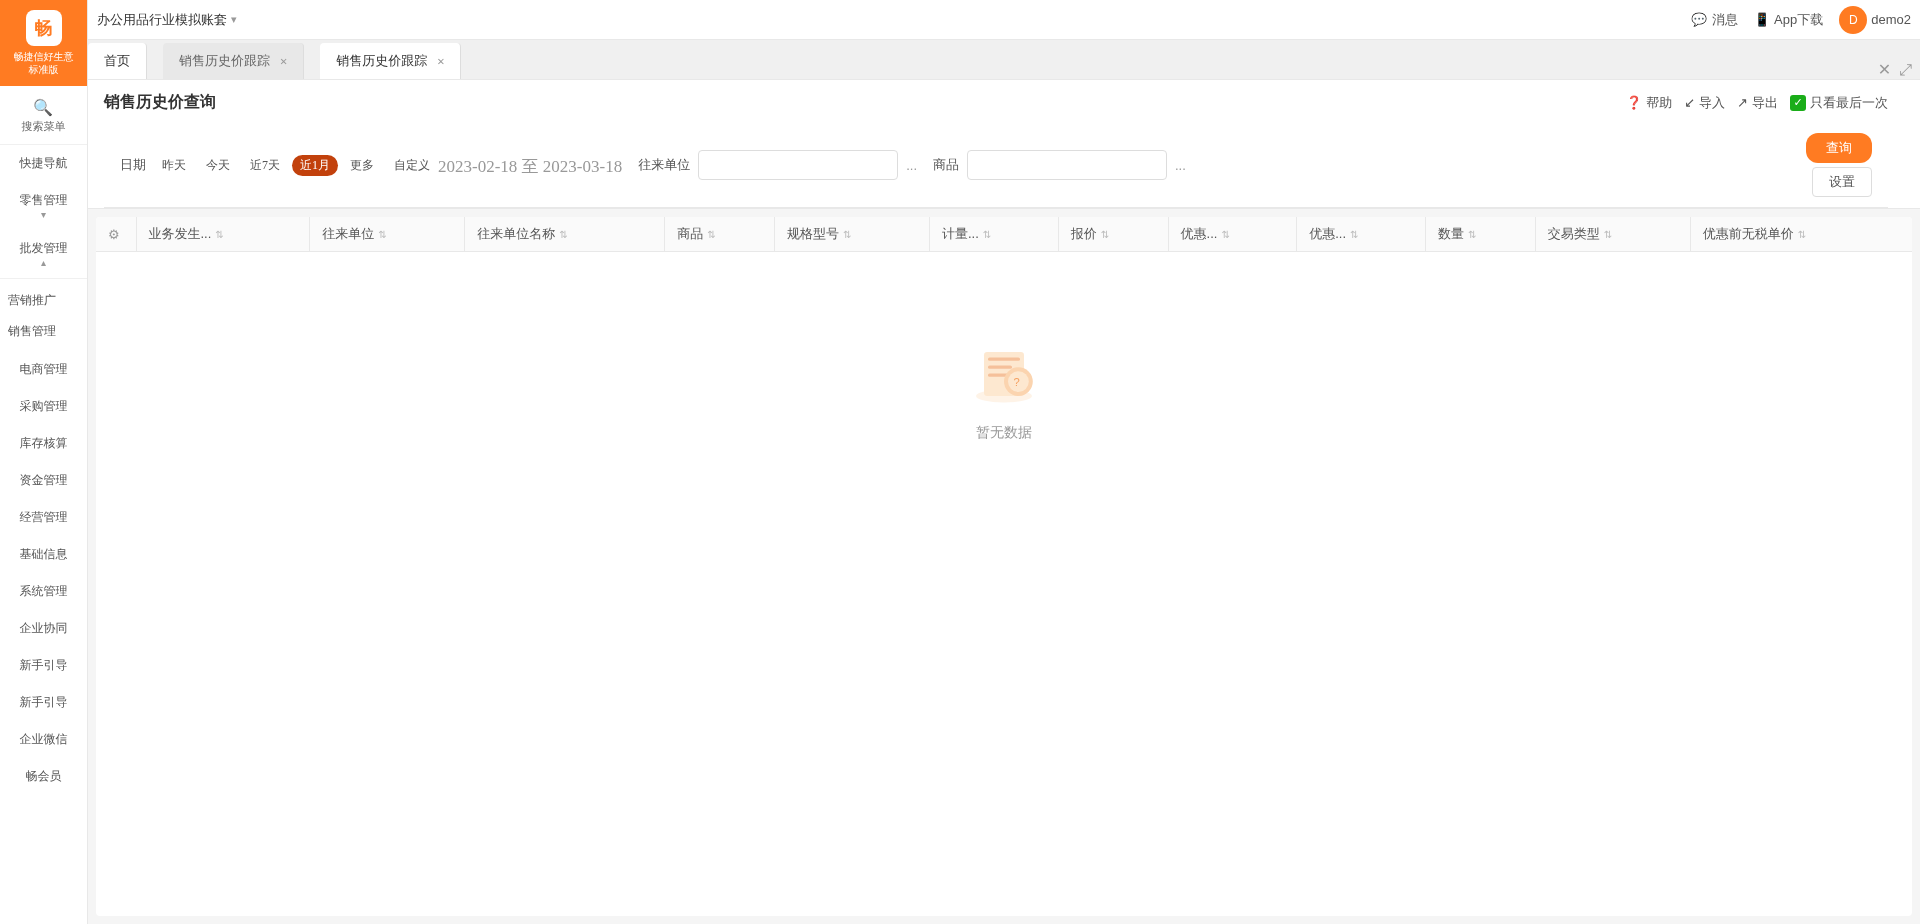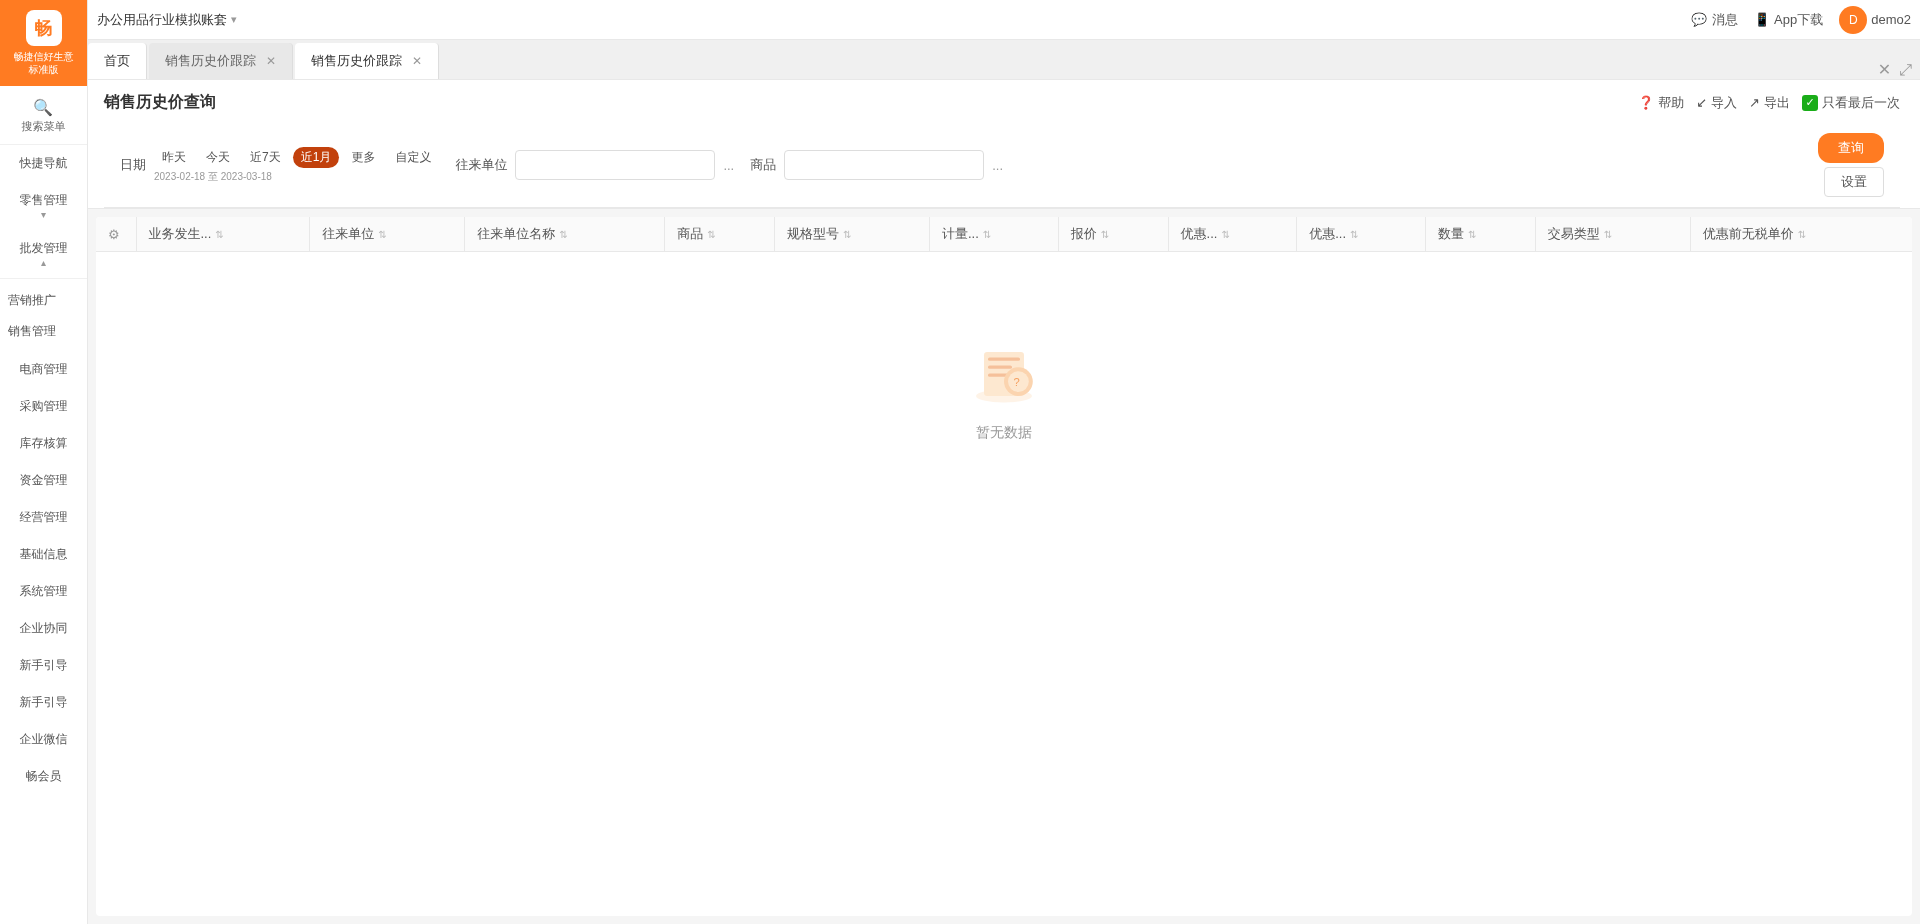--- a/index.html
+++ b/index.html
@@ -167,21 +167,22 @@
       display: flex;
       align-items: center;
       padding: 12px 16px;
       cursor: pointer;
       font-size: 13px;
       color: #666;
       background: #e8e8e8;
       border-right: 1px solid #ddd;
       gap: 6px;
       border-radius: 4px 4px 0 0;
-      margin-right: 2px;
+      margin-right: 16px;
+      font-family: Liberation Mono, monospace;
     }
     .tab.active {
       background: #fff;
       color: #333;
       font-weight: 500;
     }
     .tab.home {
       background: #fff;
       color: #333;
     }
@@ -204,21 +205,21 @@
       flex: 1;
       background: #f5f5f5;
       overflow: hidden;
       display: flex;
       flex-direction: column;
     }
 
     
     .page-header {
       background: #fff;
-      padding: 12px 20px 0 16px;
+      padding: 12px 32px 0 16px;
       border-bottom: 1px solid #e8e8e8;
       flex-shrink: 0;
     }
     .page-title-row {
       display: flex;
       align-items: center;
       justify-content: space-between;
       margin-bottom: 10px;
     }
     .page-title {
@@ -290,21 +291,21 @@
       border-radius: 12px;
       cursor: pointer;
       font-size: 12px;
       color: #555;
     }
     .date-option.active {
       background: #c2410c;
       color: #fff;
     }
     .date-range-text {
-      font-size: 10px;
+      font-size: 17px;
       color: #999;
       margin-top: 2px;
     }
     .filter-input-group {
       display: flex;
       align-items: center;
       gap: 8px;
     }
     .filter-input {
       width: 200px;
@@ -540,21 +541,21 @@
           <div class="only-last-checkbox">
             <div class="checkbox-checked">✓</div>
             <span>只看最后一次</span>
           </div>
         </div>
       </div>
 
       <div class="filter-bar">
         <div class="filter-group">
           <span class="filter-label">日期</span>
-          <div style="display:flex;flex-direction:column;">
+          <div style="display:flex;font-family:Liberation Serif, serif;">
             <div class="date-options">
               <div class="date-option">昨天</div>
               <div class="date-option">今天</div>
               <div class="date-option">近7天</div>
               <div class="date-option active">近1月</div>
               <div class="date-option">更多</div>
               <div class="date-option">自定义</div>
             </div>
             <span class="date-range-text">2023-02-18 至 2023-03-18</span>
           </div>

